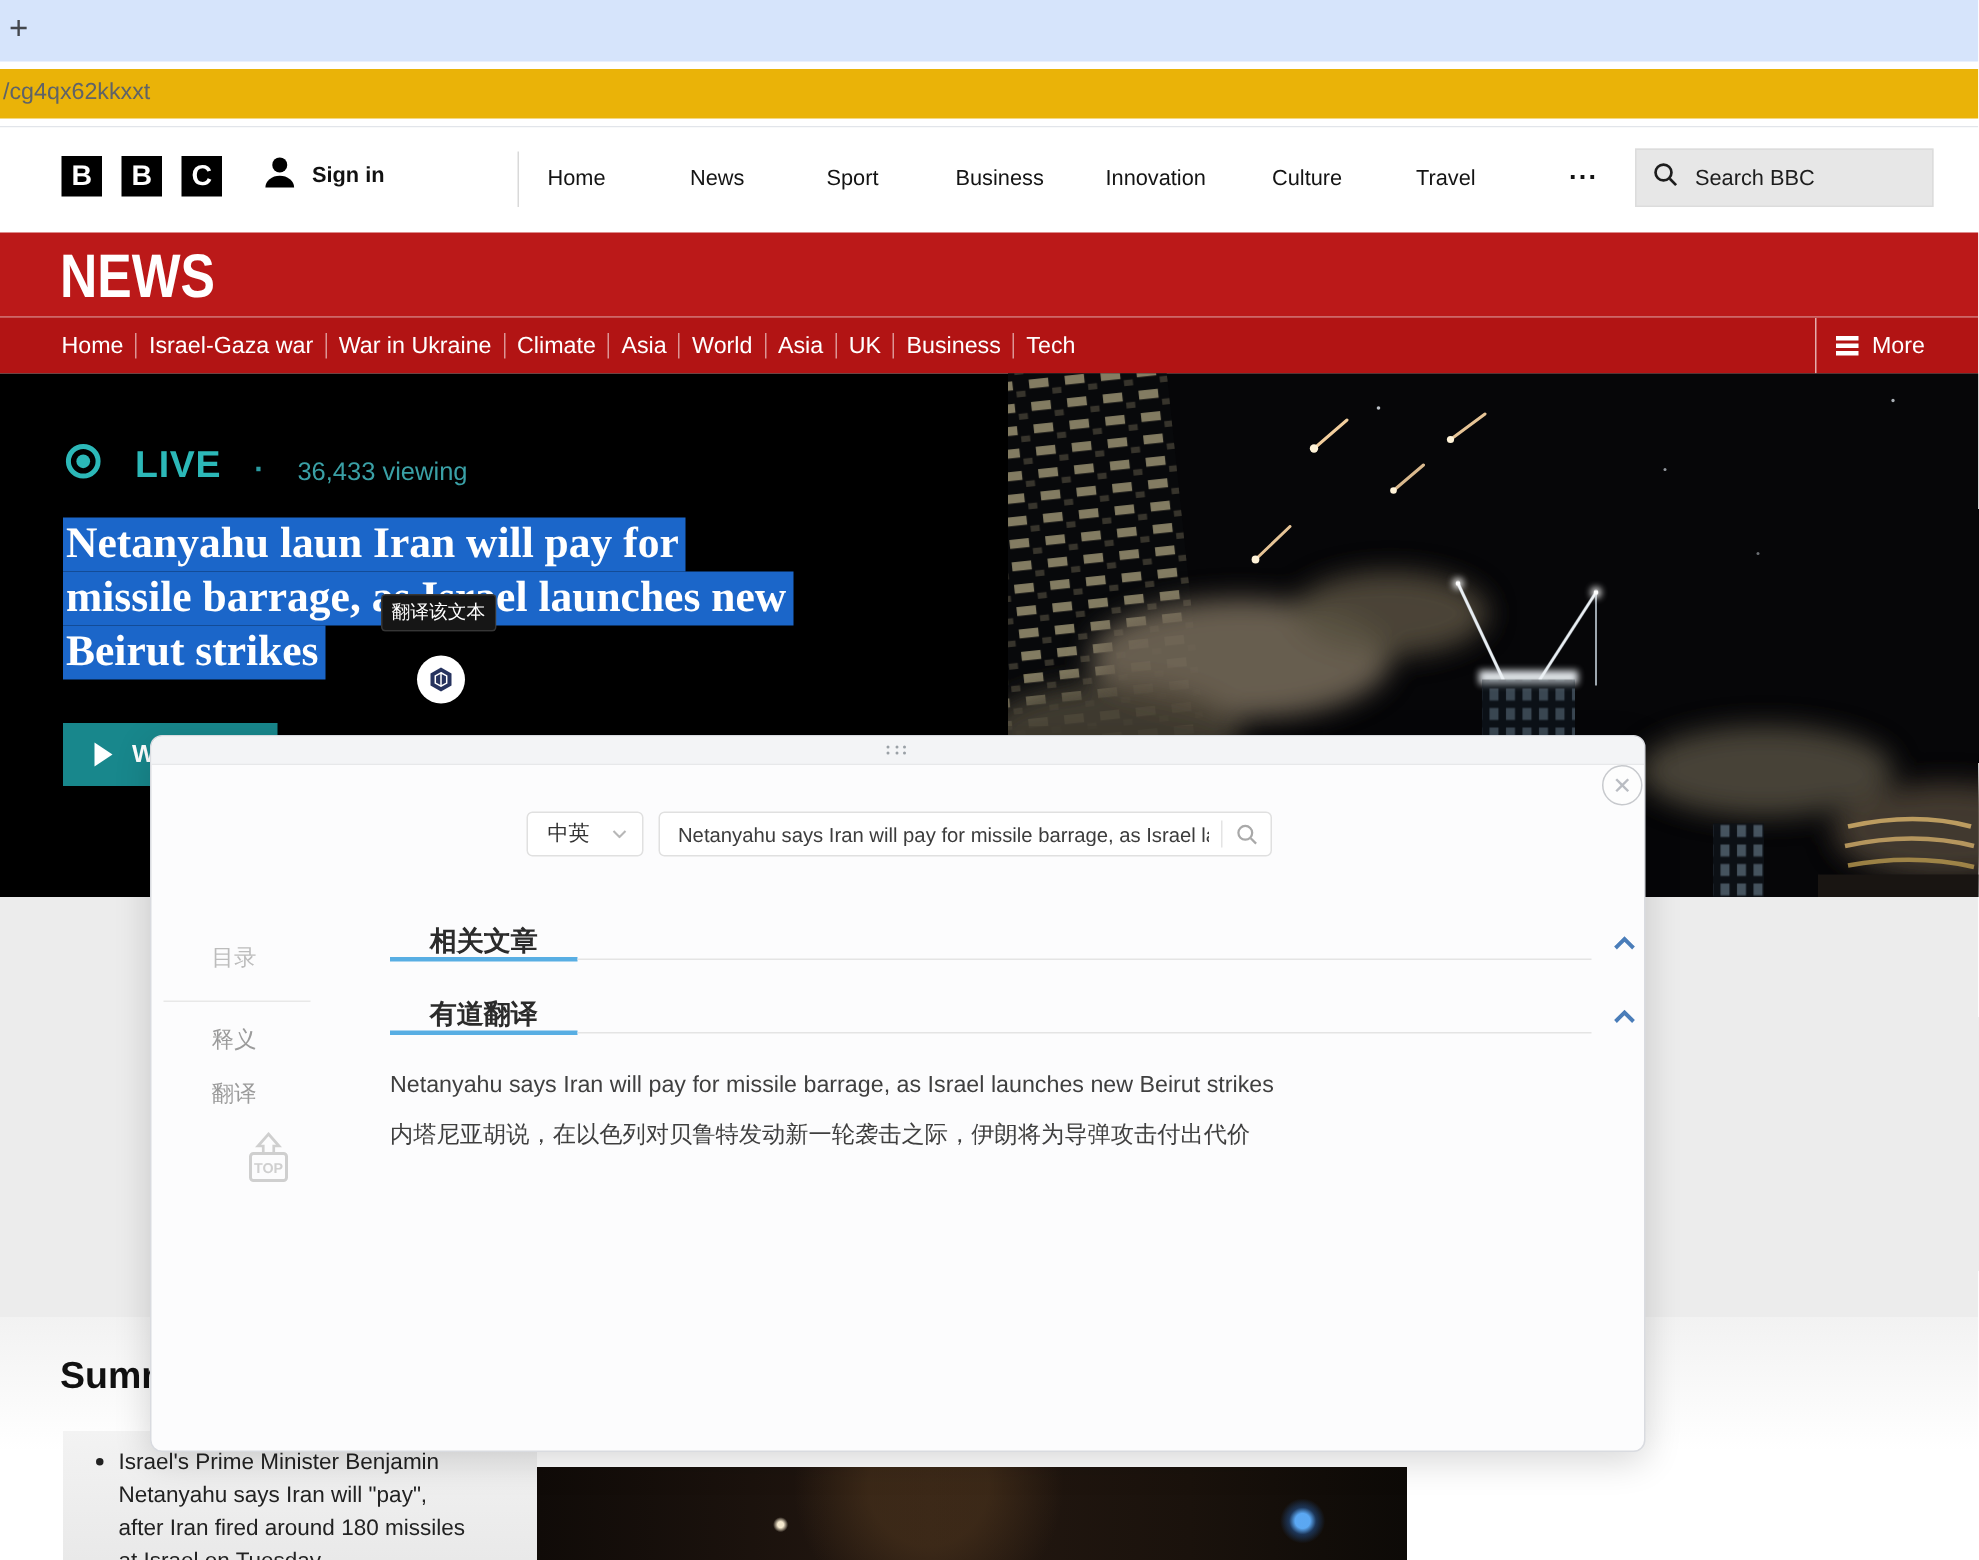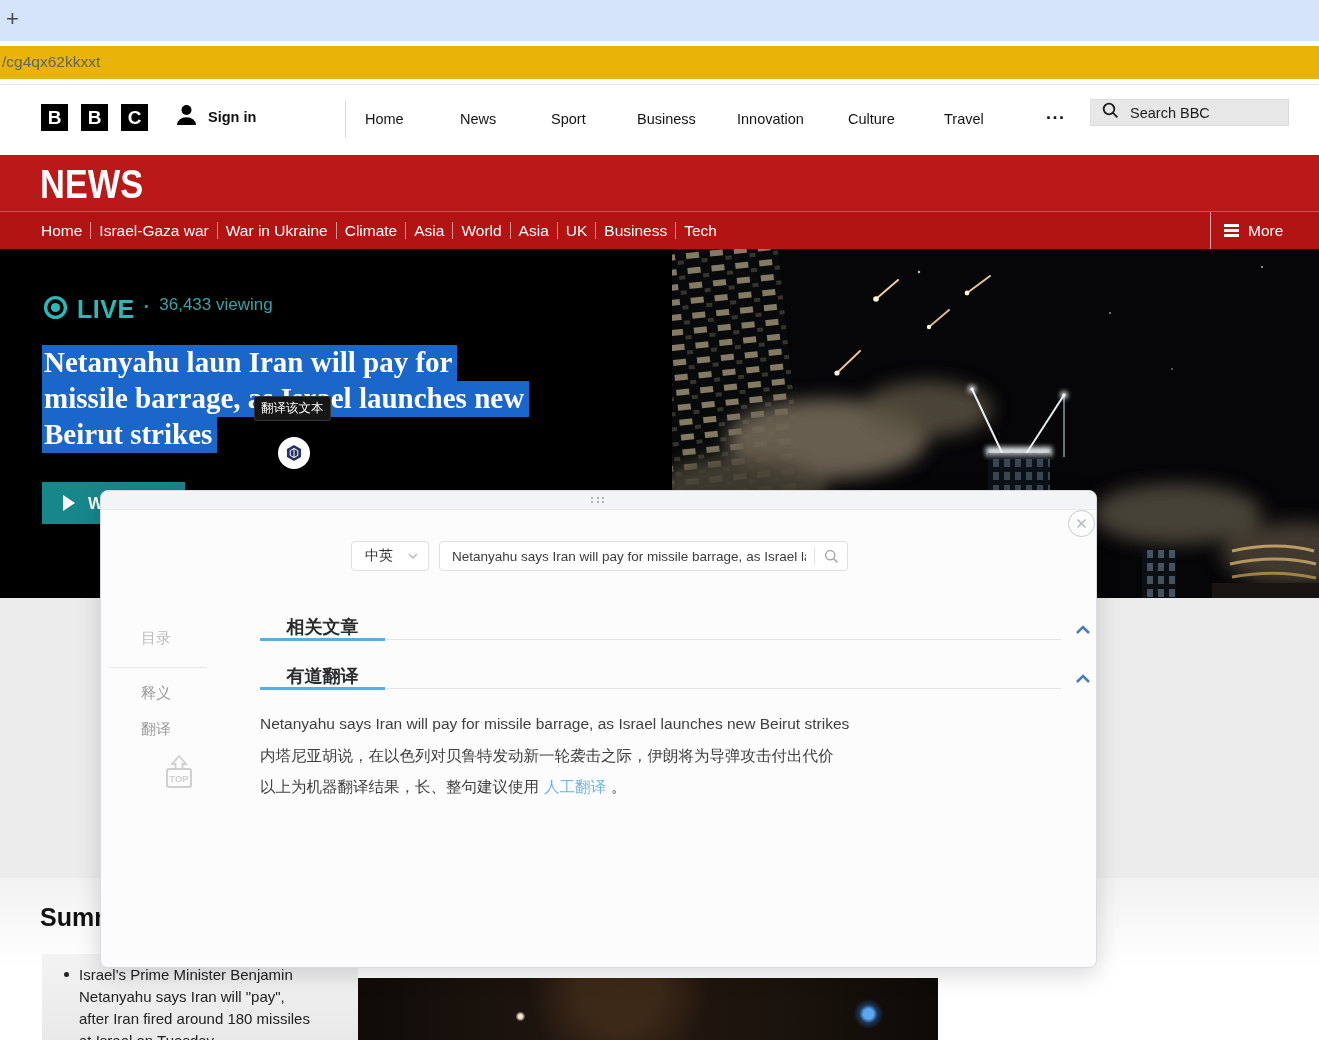--- a/index.html
+++ b/index.html
@@ -19,21 +19,21 @@
   .blk{position:absolute;top:19px;width:27px;height:27px;background:#000;color:#fff;
        display:flex;align-items:center;justify-content:center;font-weight:700;font-size:19px;}
   .blk0{left:41px}.blk1{left:81px}.blk2{left:121px}
   .signin{position:absolute;left:174px;top:17px;display:flex;align-items:center;gap:9px;cursor:pointer;}
   .signin-label{font-size:14.5px;font-weight:700;color:#111;}
   .hdr-divider{position:absolute;left:345px;top:16px;width:1px;height:37px;background:#d9d9d9;}
   .hnav-item{position:absolute;top:26px;font-size:14.5px;font-weight:500;color:#141414;cursor:pointer;}
   .hn0{left:365px}.hn1{left:460px}.hn2{left:551px}.hn3{left:637px}
   .hn4{left:737px}.hn5{left:848px}.hn6{left:944px}
   .hmore{position:absolute;left:1046px;top:18px;font-size:18px;font-weight:800;letter-spacing:1.5px;color:#141414;cursor:pointer;}
-  .bbc-search{position:absolute;left:1090px;top:14px;width:199px;height:27px;background:#e7e7e7;
+  .bbc-search{position:absolute;left:1090px;top:14px;width:199px;height:39px;background:#e7e7e7;
        border:1px solid #dcdcdc;box-sizing:border-box;display:flex;align-items:center;gap:9px;padding-left:11px;}
   .bbc-search input{border:none;background:transparent;outline:none;font-size:14.5px;color:#1d1d1d;width:140px;
        font-family:"Liberation Sans","DejaVu Sans",sans-serif;}
   .bbc-search input::placeholder{color:#1d1d1d;opacity:1;}
 
   
   .masthead{left:0;top:155px;width:1319px;height:56px;background:#bb1919;}
   .news-logo{left:40px;top:6px;font-size:41px;font-weight:800;color:#fff;letter-spacing:0;
        transform:scaleX(.84);transform-origin:left center;position:absolute;}
   .newsnav{left:0;top:211px;width:1319px;height:38px;background:#b21414;border-top:1px solid rgba(255,255,255,.28);box-sizing:border-box;}
@@ -43,21 +43,21 @@
   .nn-sep{width:1px;height:17px;background:rgba(255,255,255,.55);}
   .nn-more{position:absolute;right:0;top:0;width:109px;height:100%;border-left:1px solid rgba(255,255,255,.65);
        display:flex;align-items:center;gap:9px;padding-left:13px;box-sizing:border-box;cursor:pointer;}
   .burger{display:flex;flex-direction:column;gap:2.5px;}
   .burger i{display:block;width:15px;height:2.6px;background:#fff;}
   .nn-more-label{font-size:15.5px;font-weight:500;color:#fff;}
 
   
   .hero{left:0;top:249px;width:1319px;height:349px;background:#000;}
   .hero-img{position:absolute;left:672px;top:0;width:647px;height:349px;}
-  .live-row{position:absolute;left:43px;top:46px;display:flex;align-items:flex-start;gap:9px;}
+  .live-row{position:absolute;left:43px;top:46px;display:flex;align-items:flex-end;gap:22px;}
   .live-label{font-size:25px;font-weight:800;color:#2cb8b8;letter-spacing:.5px;}
   .live-dot{font-size:20px;font-weight:800;color:#2a9ba1;}
   .live-viewing{font-size:17px;color:#3aa0a6;}
   .headline{position:absolute;left:42px;top:96px;font-family:"Liberation Serif","DejaVu Serif",serif;}
   .hl-line{height:36px;}
   .hl-line span{display:inline-block;background:#1b66c9;color:#fff;font-weight:700;font-size:29px;
        line-height:34px;padding:0 5px 2px 2px;}
   .tooltip{position:absolute;left:254px;top:147px;background:#161616;border:1px solid rgba(255,255,255,.14);
        border-radius:3px;color:#fff;font-size:12.5px;padding:3px 6px;white-space:nowrap;cursor:pointer;z-index:3;}
   .yd-circle{position:absolute;left:278px;top:188px;width:32px;height:32px;border-radius:50%;background:#fff;
@@ -378,18 +378,15 @@
     <div class="sec-bar sec-b2"></div>
     <div class="sec-line sec-l2"></div>
     <div class="sec-chev sec-c2">
       <svg width="16" height="10" viewBox="0 0 16 10">
         <polyline points="2,8 8,2 14,8" stroke="#4a7db9" stroke-width="2.6" fill="none"></polyline>
       </svg>
     </div>
 
     <div class="res-en">Netanyahu says Iran will pay for missile barrage, as Israel launches new Beirut strikes</div>
     <div class="res-zh">内塔尼亚胡说，在以色列对贝鲁特发动新一轮袭击之际，伊朗将为导弹攻击付出代价</div>
-    <div class="res-note">
-      <span>以上为机器翻译结果，长、整句建议使用</span><a class="note-link">人工翻译</a><span>。</span>
-    </div>
   </div>
 
 </div>
 
 </body></html>

